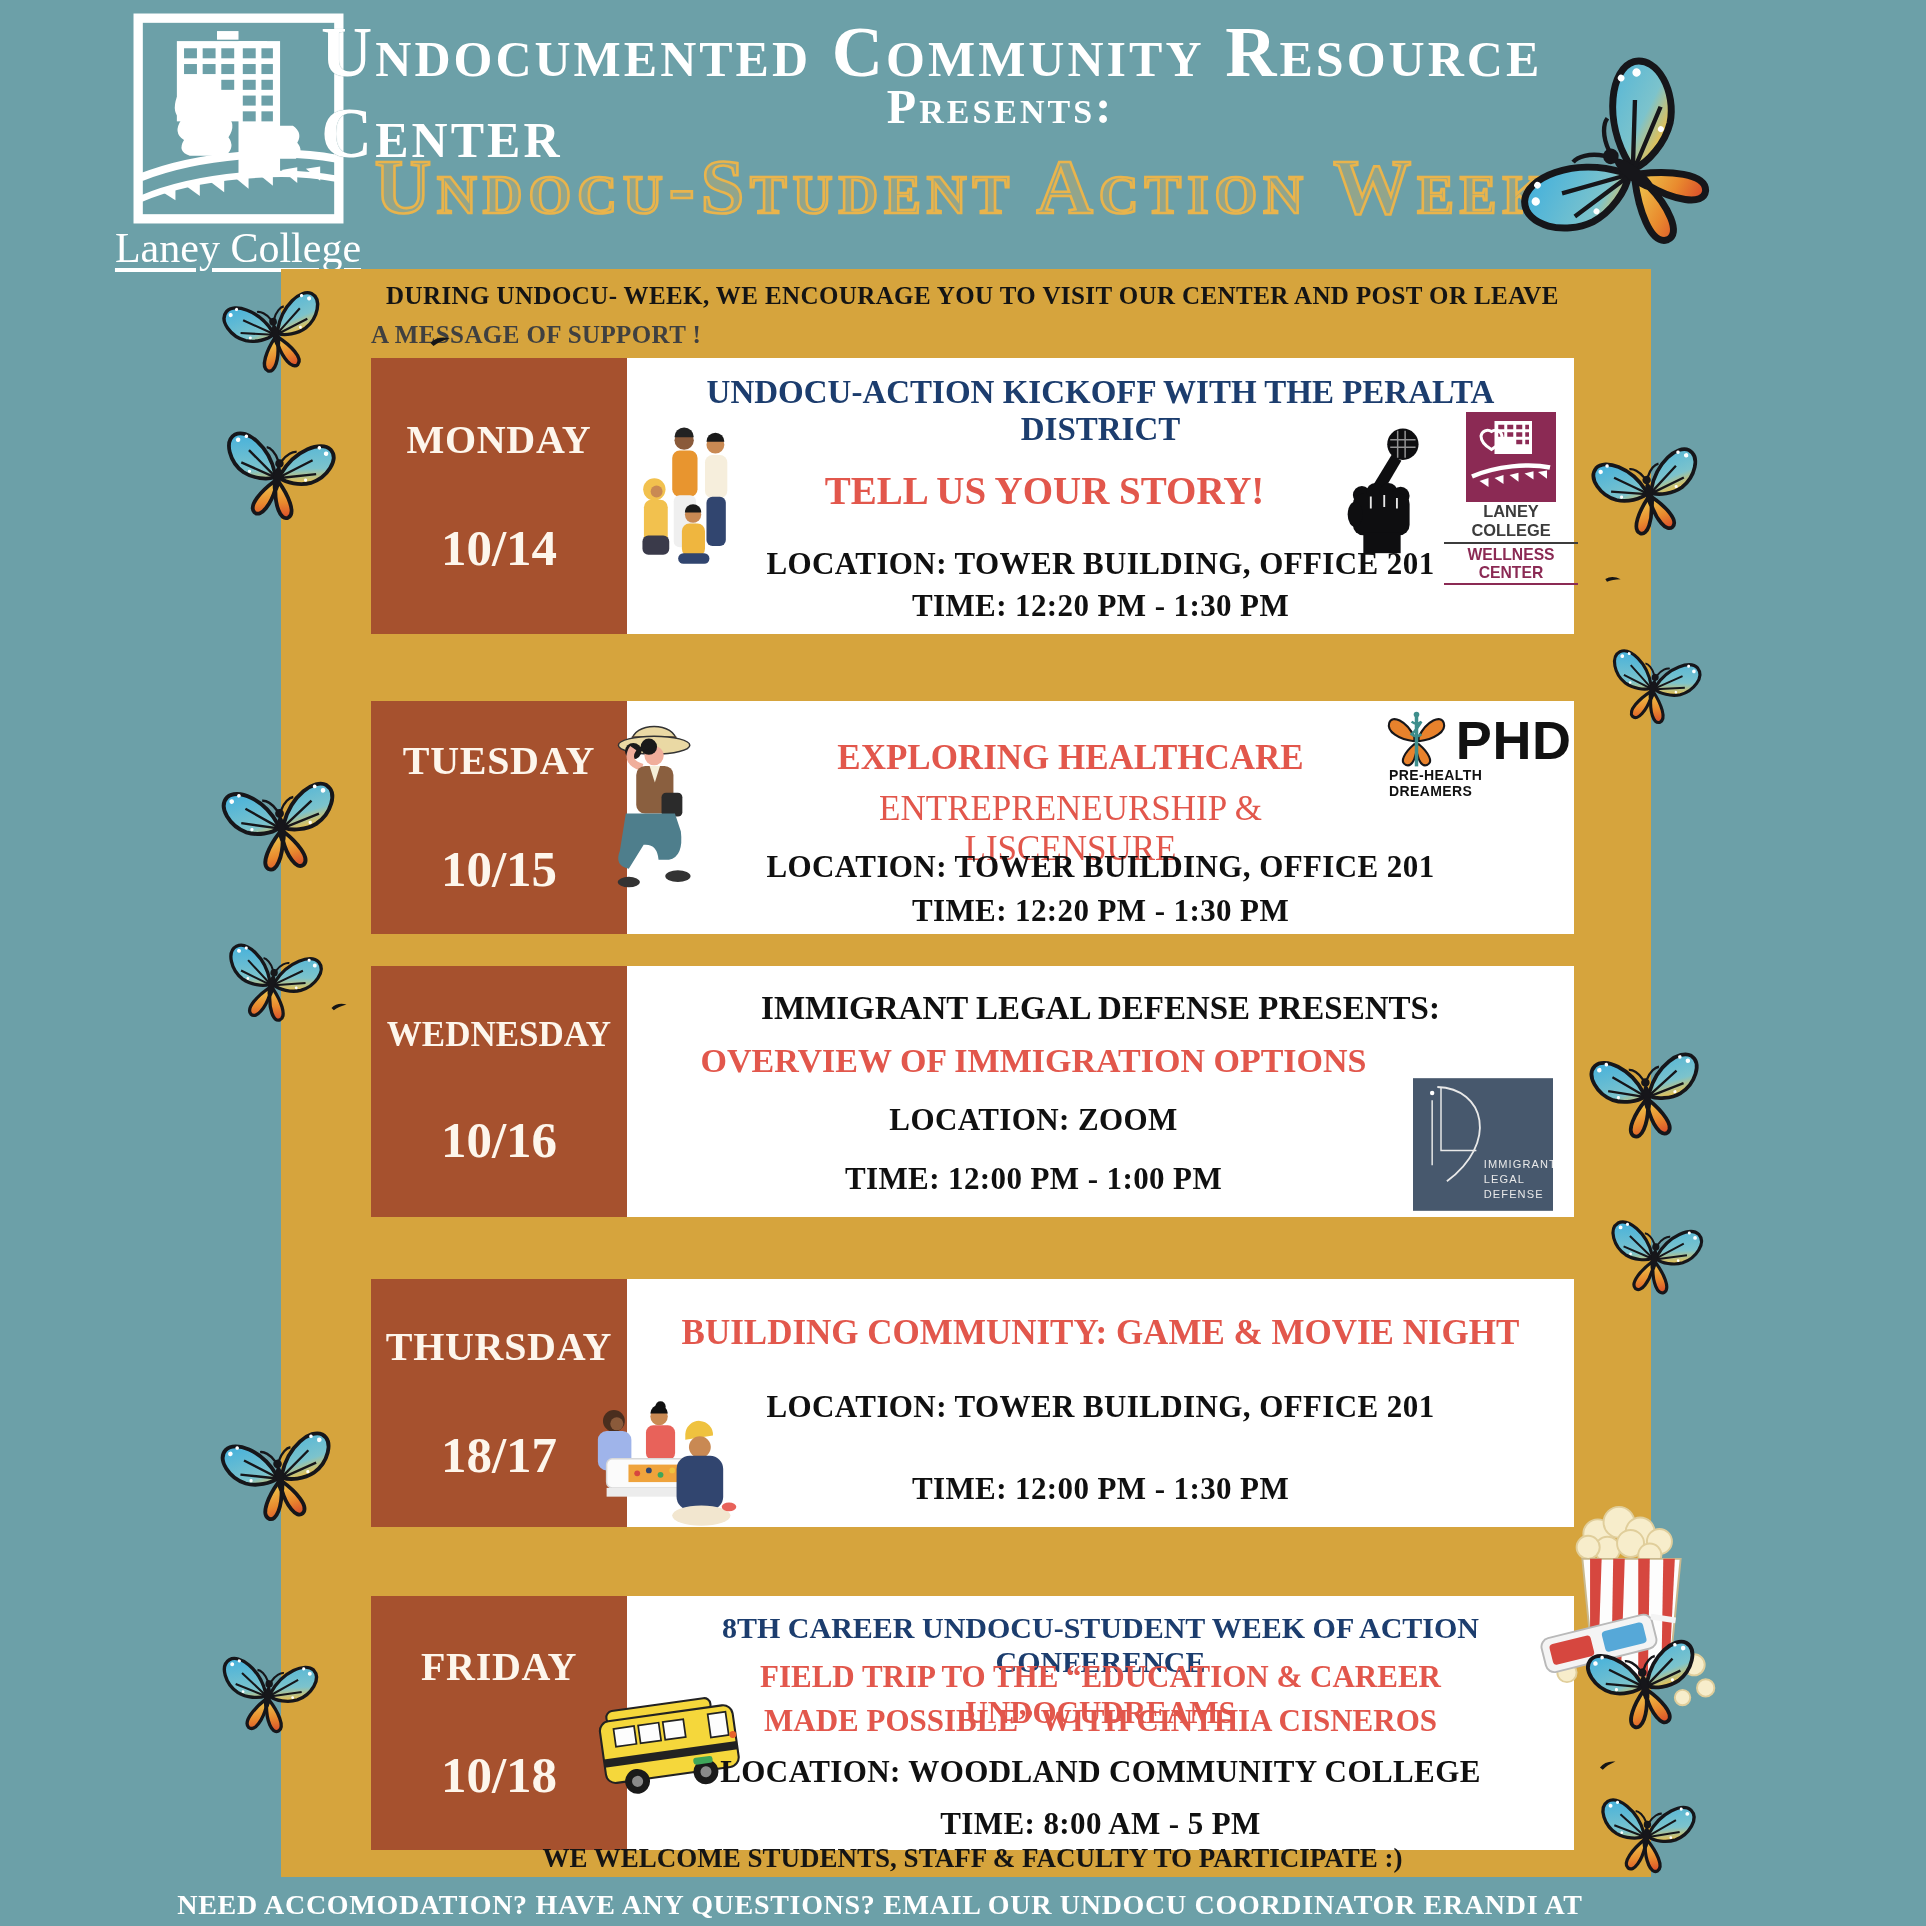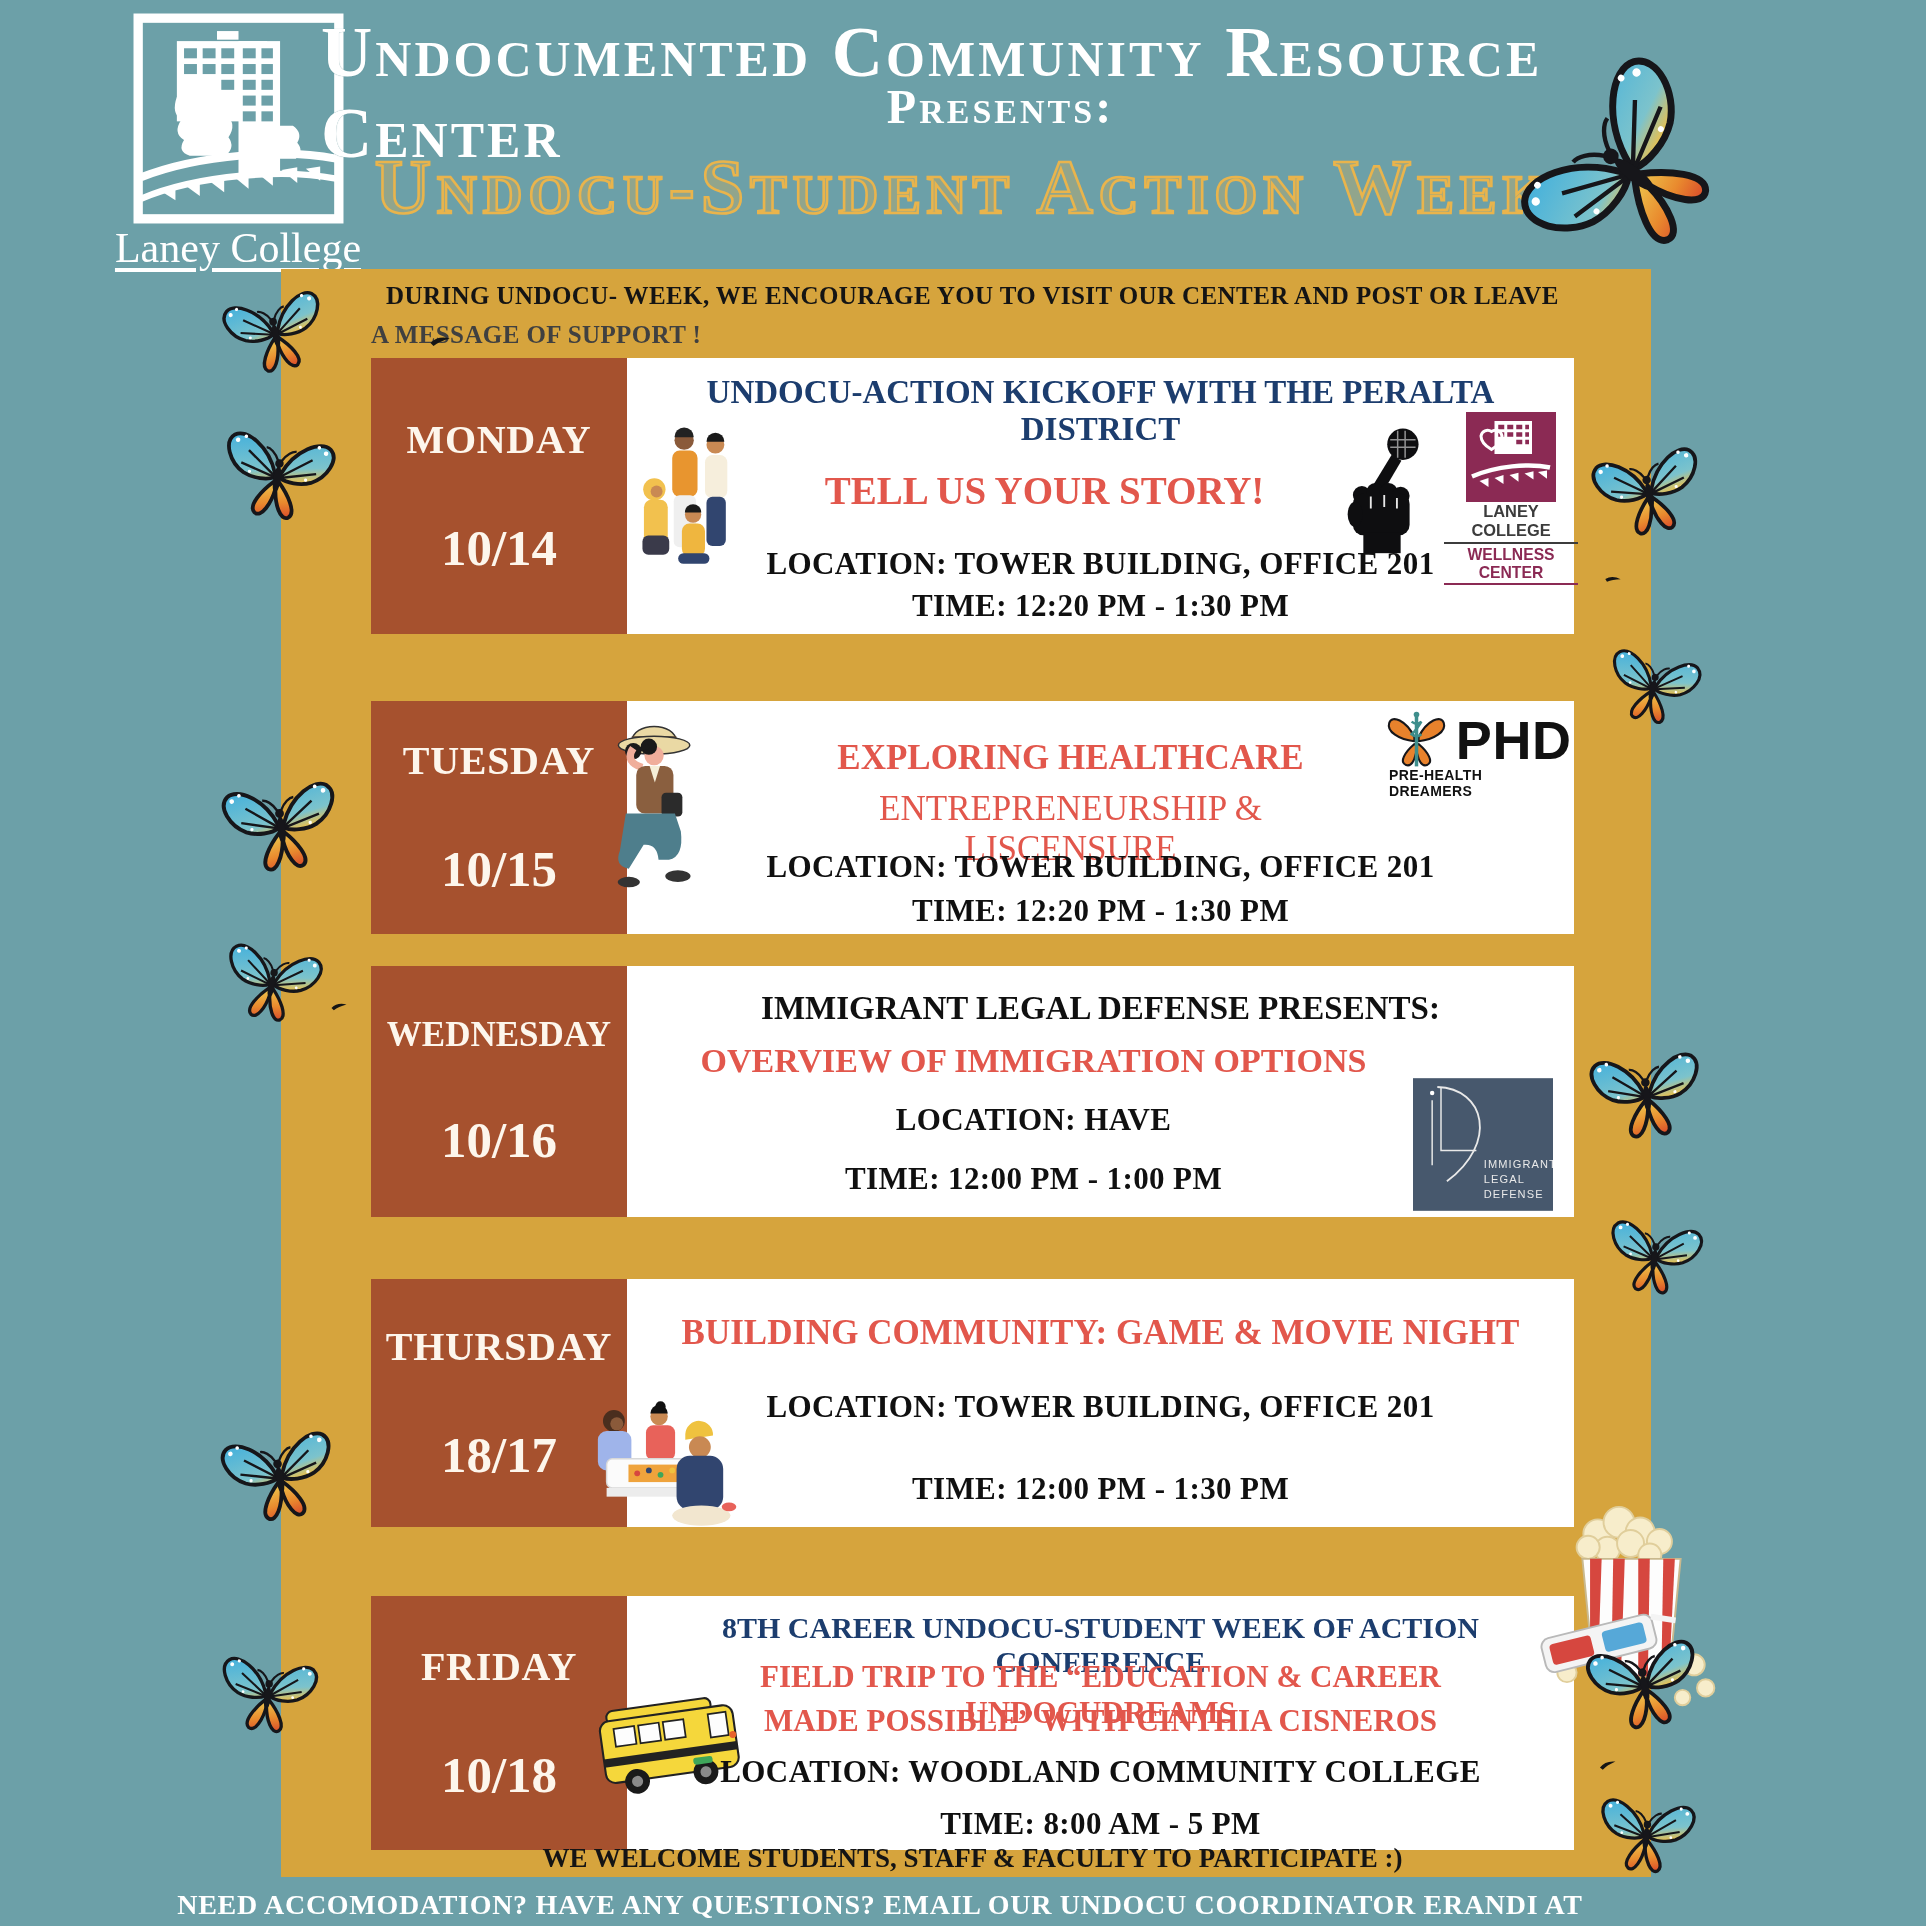--- a/index.html
+++ b/index.html
@@ -269,21 +269,21 @@
   </div>
 
   <div class="card" style="top:966px;height:251px;">
     <div class="day-block">
       <div class="day-name long">WEDNESDAY</div>
       <div class="day-date">10/16</div>
     </div>
     <div class="card-body">
       <div class="row" style="top:24px;font-size:33px;color:#101010;">IMMIGRANT LEGAL DEFENSE PRESENTS:</div>
       <div class="row t-coral" style="top:76px;font-size:34px;left:0;right:134px;">OVERVIEW OF IMMIGRATION OPTIONS</div>
-      <div class="row loc" style="top:136px;right:134px;">LOCATION: HAVE</div>
+      <div class="row loc" style="top:136px;right:134px;">LOCATION: ZOOM</div>
       <div class="row time" style="top:195px;right:134px;">TIME: 12:00 PM - 1:00 PM</div>
       <svg class="ild" style="right:21px;top:112px;width:140px;height:133px;" viewBox="0 0 190 180">
         <rect width="190" height="180" fill="#47586D"></rect>
         <circle cx="26" cy="20" r="3" fill="#fff"></circle>
         <path d="M26,30 L26,118" stroke="#E9E9E9" stroke-width="2"></path>
         <path d="M38,12 L38,98 L86,98" stroke="#E9E9E9" stroke-width="2" fill="none"></path>
         <path d="M33,12 C98,14 116,88 46,140" stroke="#E9E9E9" stroke-width="2.5" fill="none"></path>
         <text class="ild-txt" x="96" y="122">IMMIGRANT</text>
         <text class="ild-txt" x="96" y="142">LEGAL</text>
         <text class="ild-txt" x="96" y="162">DEFENSE</text>

